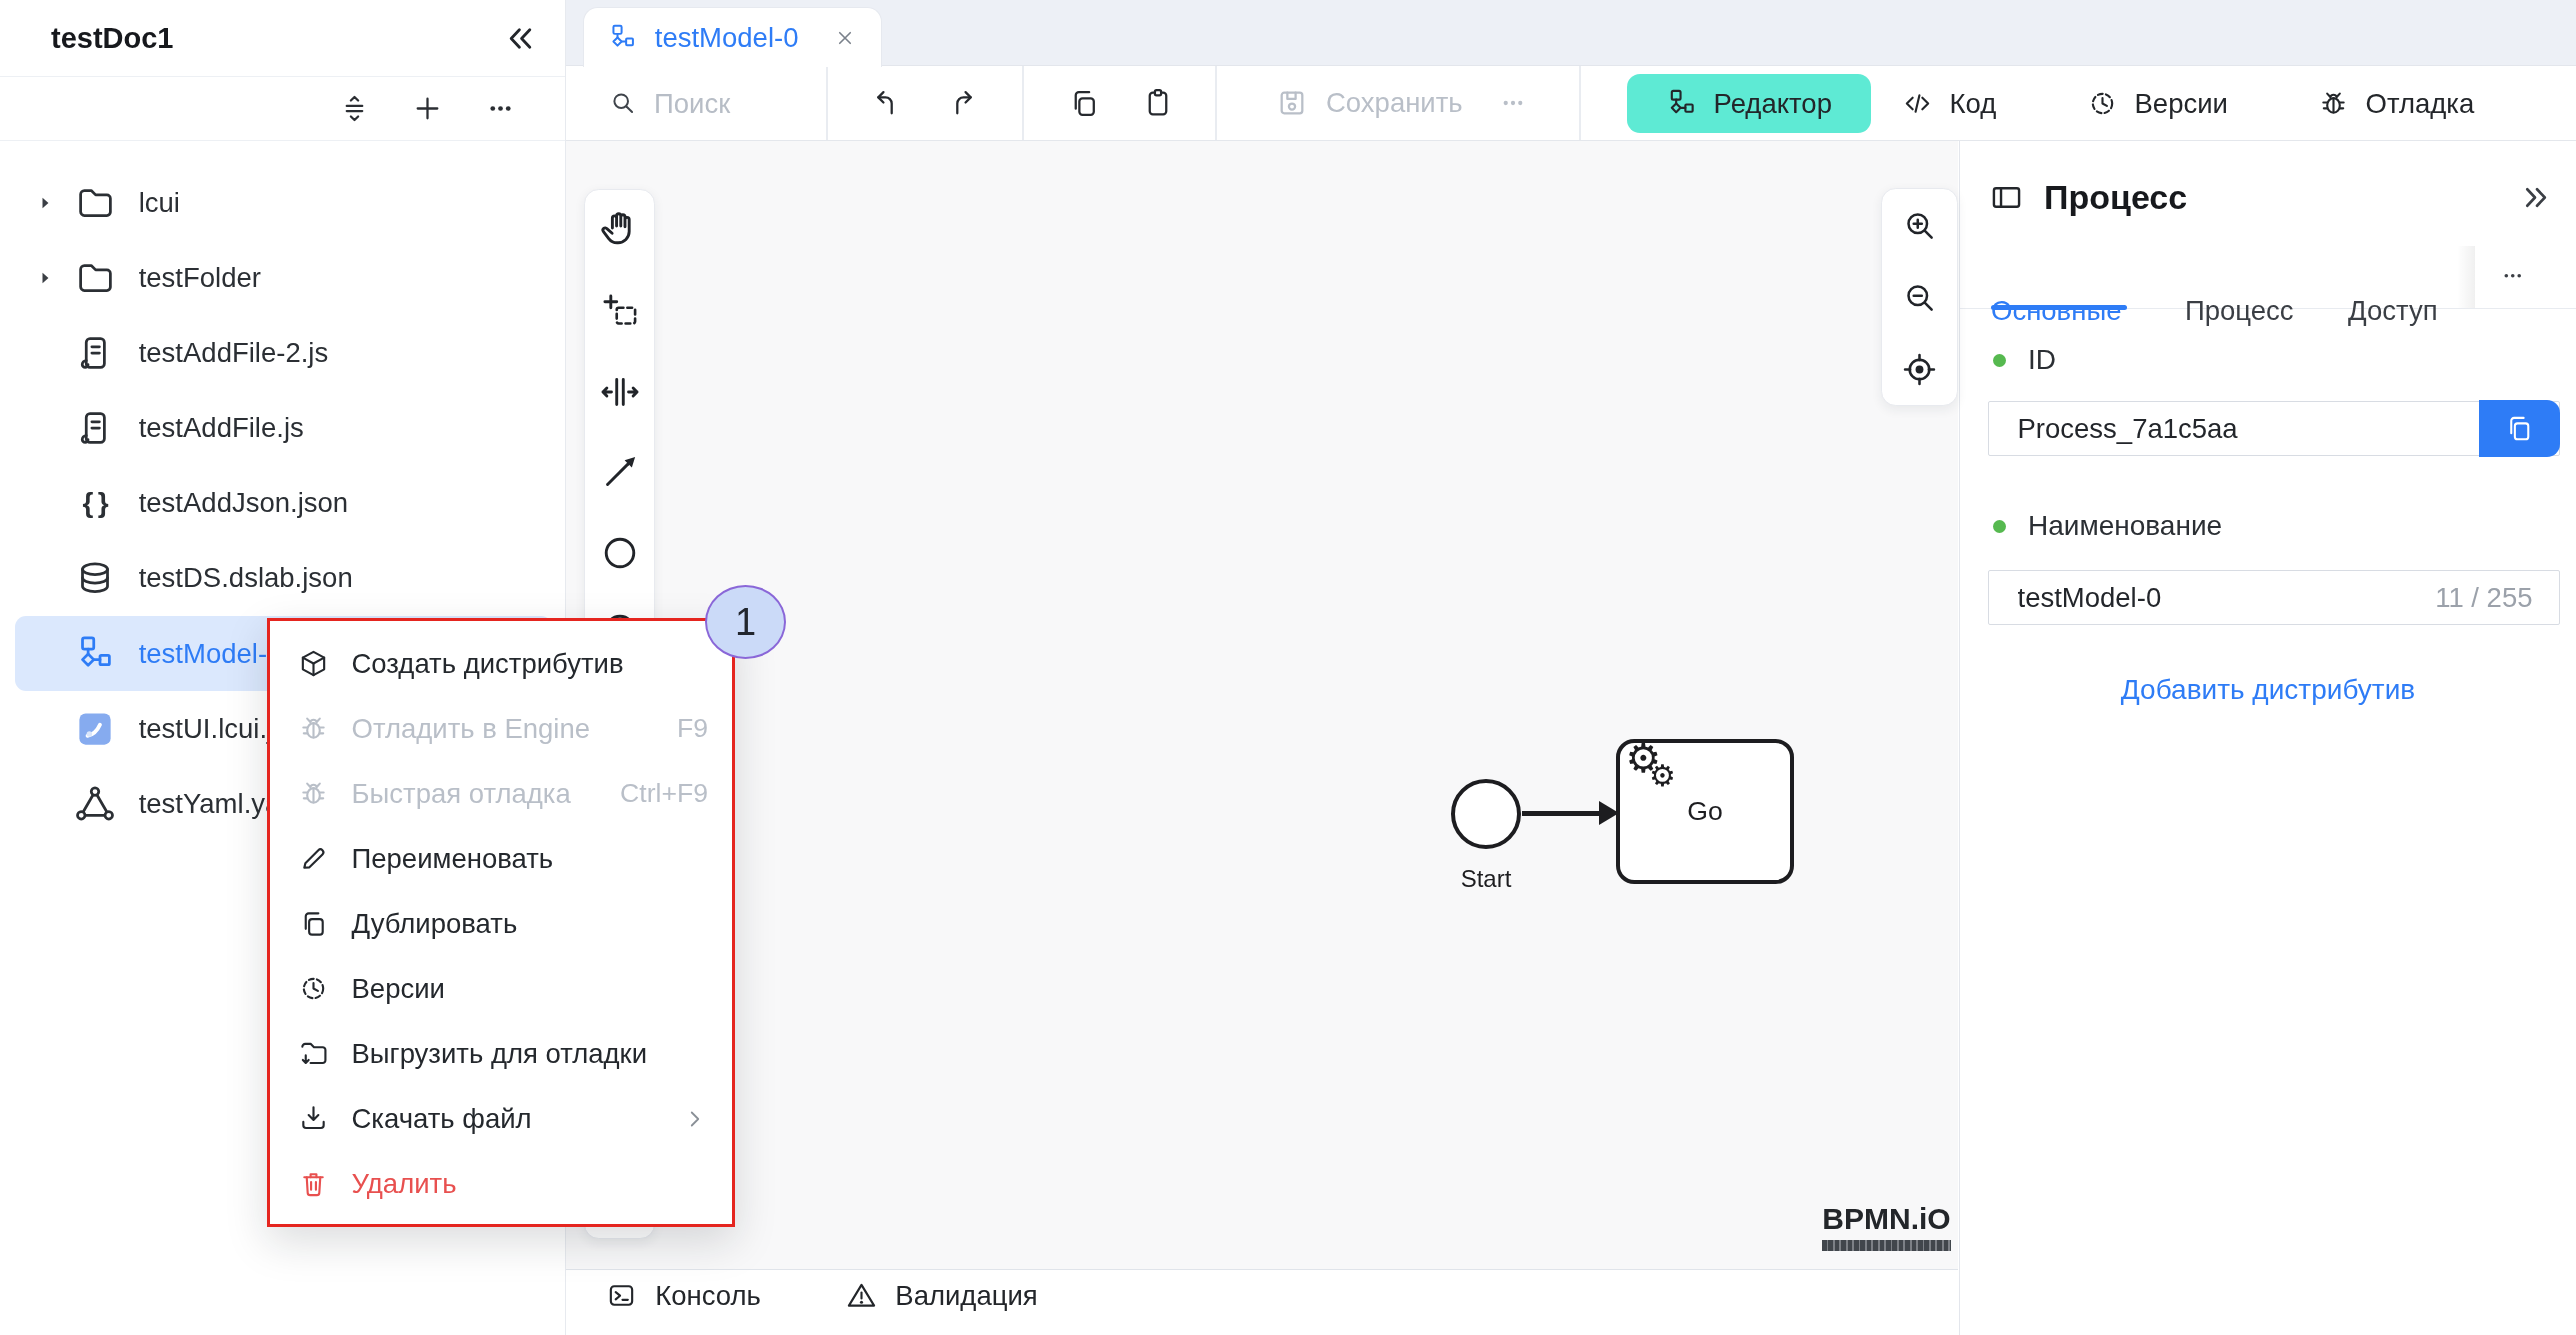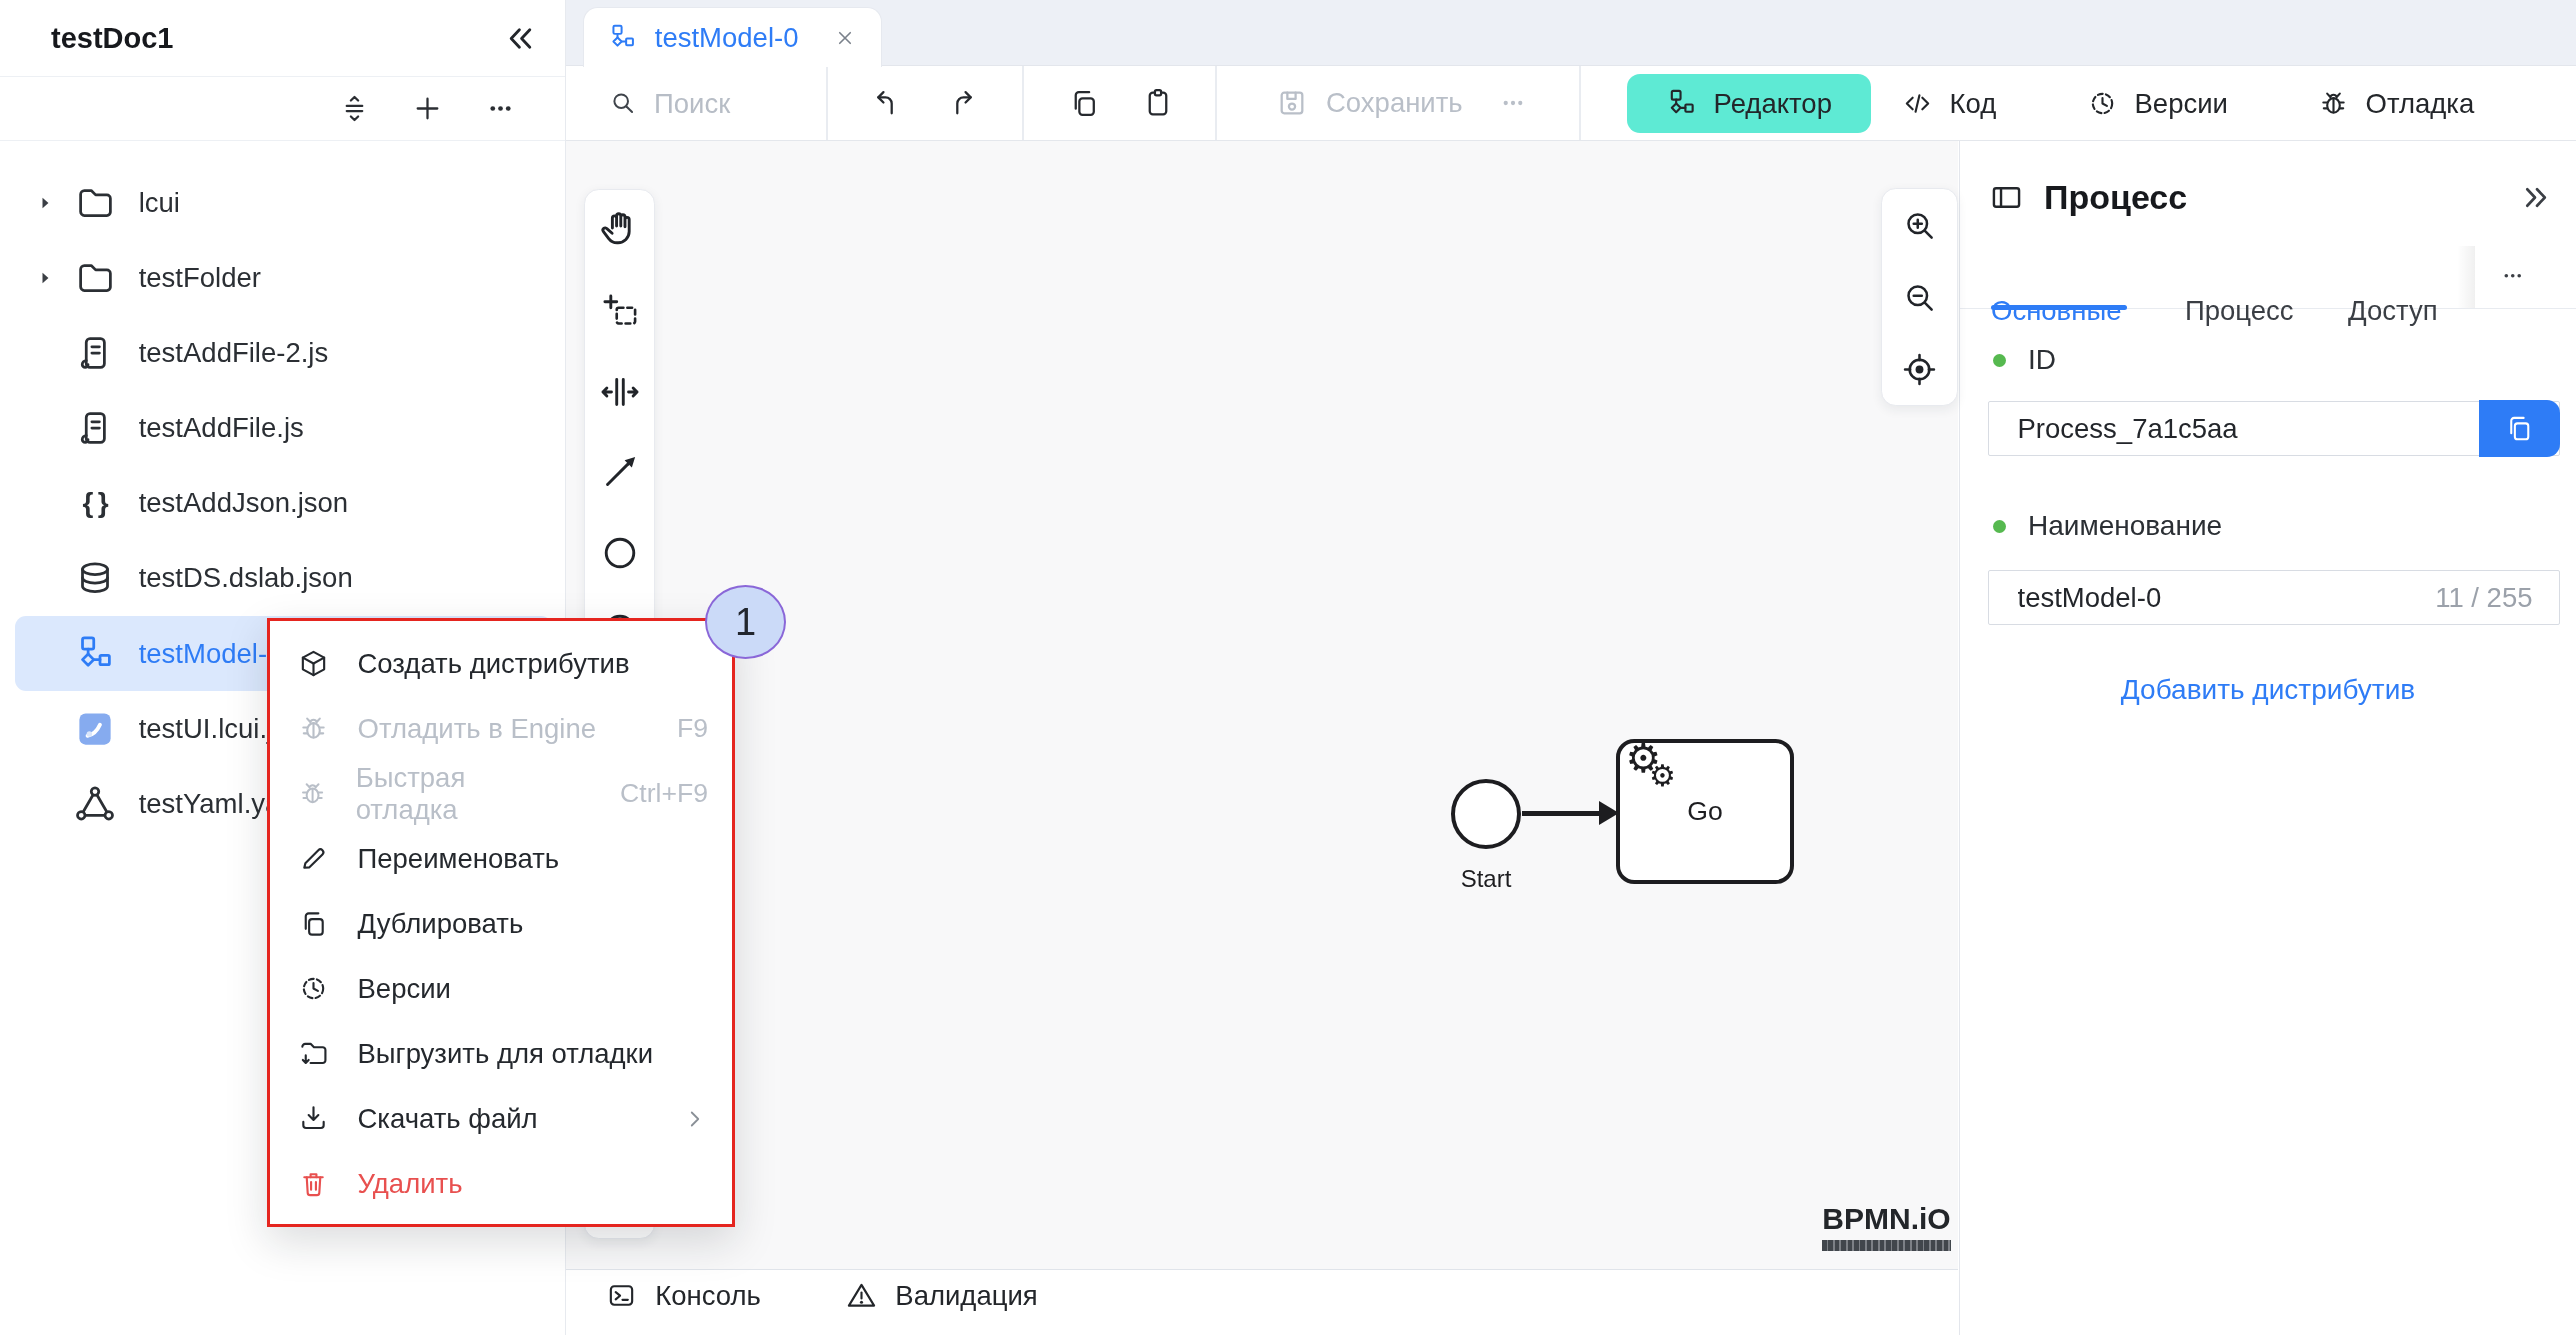--- a/index.html
+++ b/index.html
@@ -91,21 +91,21 @@
                  font-size:27.5px;color:#23262b;padding:0 0 0 29px;font-family:inherit;}
   .copy-btn{position:absolute;right:-1.8px;top:-1.8px;bottom:-1.8px;width:81px;background:#2e7cf6;border:none;
             border-radius:0 13px 13px 0;display:flex;align-items:center;justify-content:center;color:#fff;cursor:pointer;}
   .counter{position:absolute;right:26px;top:0;height:100%;display:flex;align-items:center;font-size:27.5px;color:#9ba1aa;}
   .doc-link{position:absolute;left:0;right:0;top:533px;text-align:center;font-size:28px;font-weight:500;color:#2e7cf6;cursor:pointer;}
 
   
   .ctx{position:absolute;left:267px;top:618px;width:468px;height:609px;background:#fff;
        border:3.7px solid #e5251f;box-sizing:border-box;z-index:40;box-shadow:0 14.7px 40px rgba(20,25,35,.15);
        padding:10px 0;}
-  .ctx-item{height:65px;display:flex;align-items:center;padding:0 24px 0 27.5px;gap:29px;font-size:27.5px;color:#24282d;}
+  .ctx-item{height:65px;display:flex;align-items:center;padding:0 24px 0 27.5px;gap:23px;font-size:27.5px;color:#24282d;}
   .ctx-item .spacer{flex:1;}
   .shortcut{font-size:26.6px;color:#b9bfc8;}
   .ctx-item.disabled{color:#b9bfc8;}
   .ctx-item.danger{color:#e8504f;}
   .badge{position:absolute;left:705px;top:585px;width:77px;height:70px;border-radius:50%;
          background:#cbdaf8;border:2.7px solid #8a67d8;z-index:41;display:flex;align-items:center;justify-content:center;
          font-size:38px;color:#22262e;}
 </style>
 </head>
 <body>

